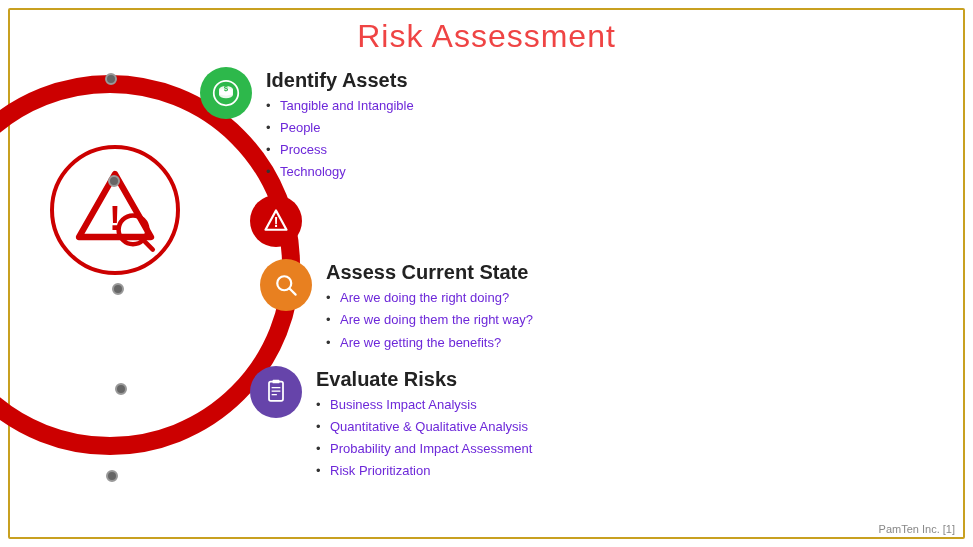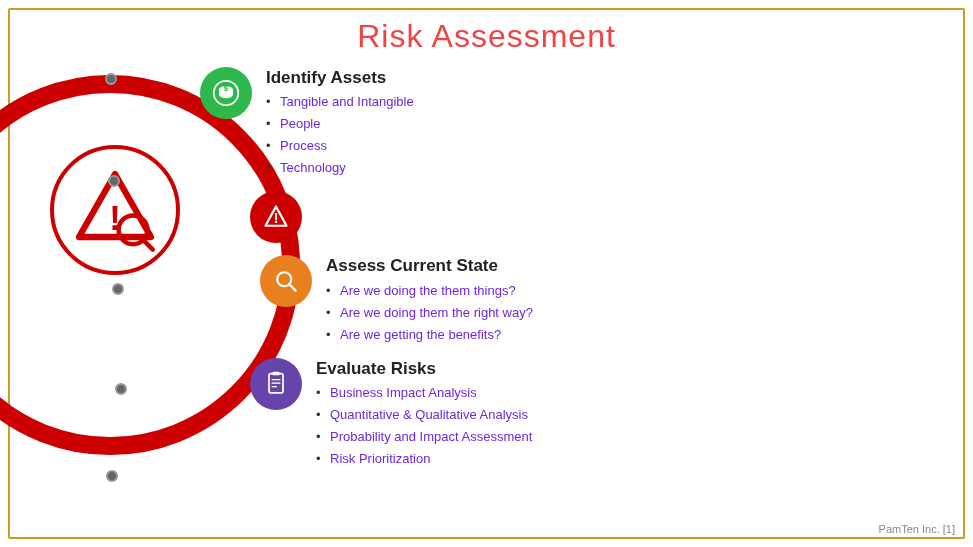--- a/index.html
+++ b/index.html
@@ -88,21 +88,21 @@
       margin-right: 14px;
       margin-top: 2px;
     }
 
     .step-icon svg {
       width: 28px;
       height: 28px;
     }
 
     .step-label {
-      font-size: 17px;
+      font-size: 20px;
       font-weight: 700;
       color: #222;
       min-width: 230px;
       padding-top: 2px;
       line-height: 1.3;
     }
 
     .step-bullets {
       font-size: 13px;
       color: #6d28d9;
@@ -212,21 +212,21 @@
     <div class="step" style="margin-bottom:10px; margin-left:60px;">
       <div class="step-icon icon-orange">
         <svg viewBox="0 0 32 32" width="28" height="28">
           <circle cx="14" cy="14" r="8" fill="none" stroke="white" stroke-width="2.5"></circle>
           <line x1="20" y1="20" x2="27" y2="27" stroke="white" stroke-width="2.5" stroke-linecap="round"></line>
         </svg>
       </div>
       <div>
         <div class="step-label">Assess Current State</div>
         <ul class="step-bullets">
-          <li>Are we doing the them things?</li>
+          <li>Are we doing the right doing?</li>
           <li>Are we doing them the right way?</li>
           <li>Are we getting the benefits?</li>
         </ul>
       </div>
     </div>
 
     <div class="step" style="margin-bottom:10px; margin-left:50px;">
       <div class="step-icon icon-purple">
         <svg viewBox="0 0 32 32" width="28" height="28">
           <rect x="8" y="4" width="16" height="22" rx="2" fill="none" stroke="white" stroke-width="2"></rect>

